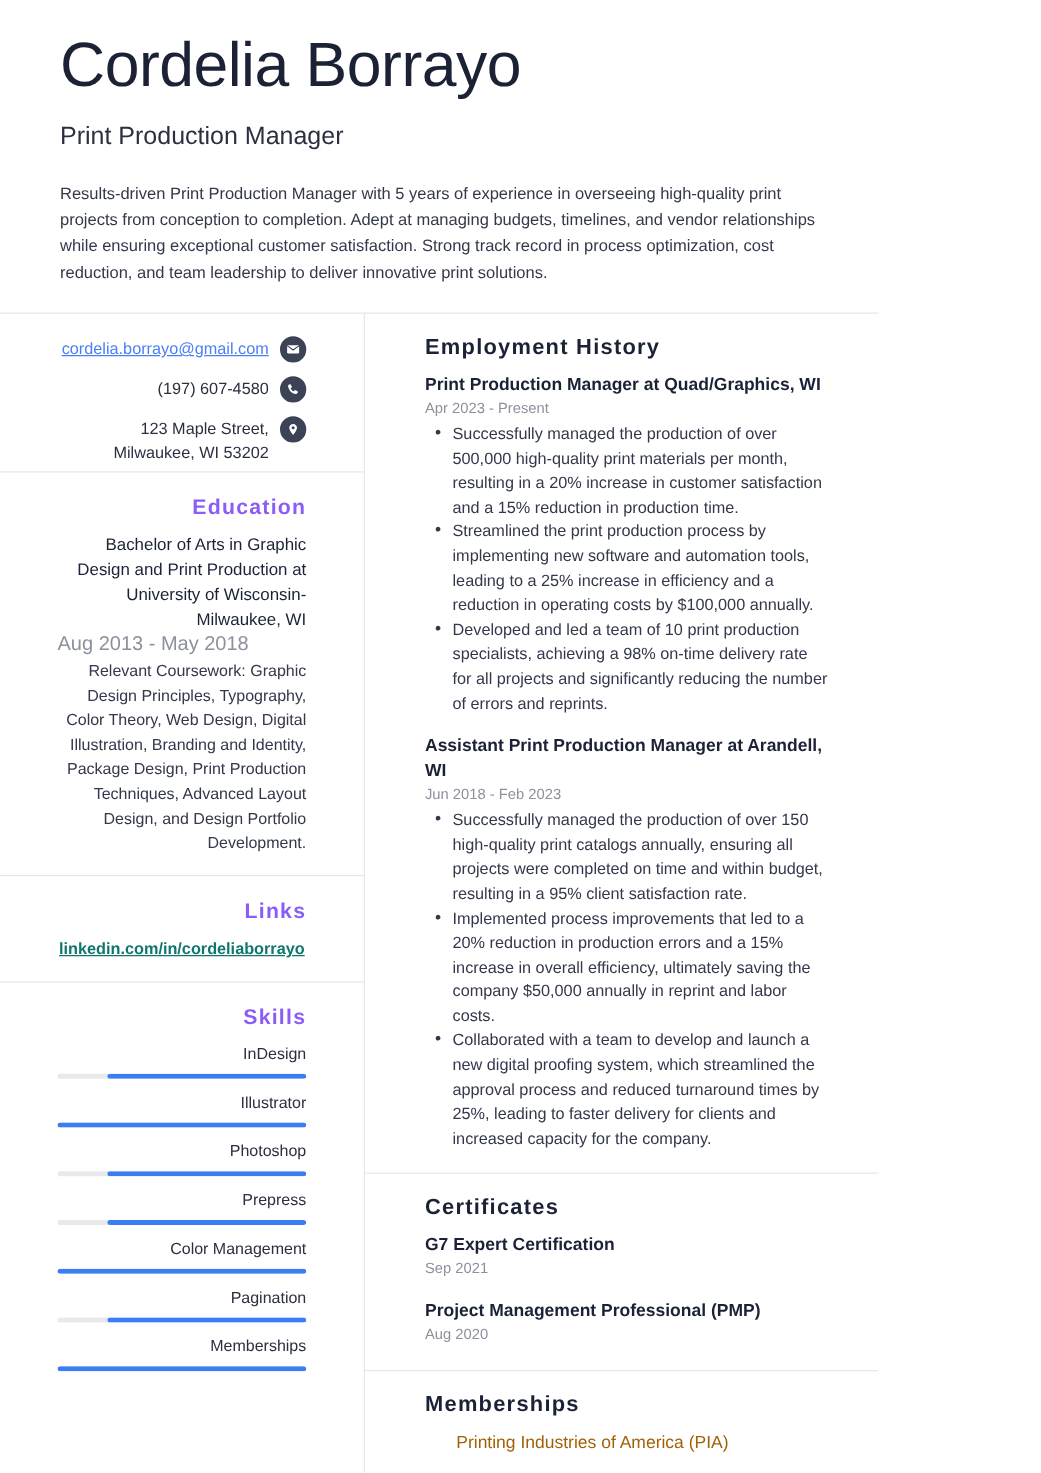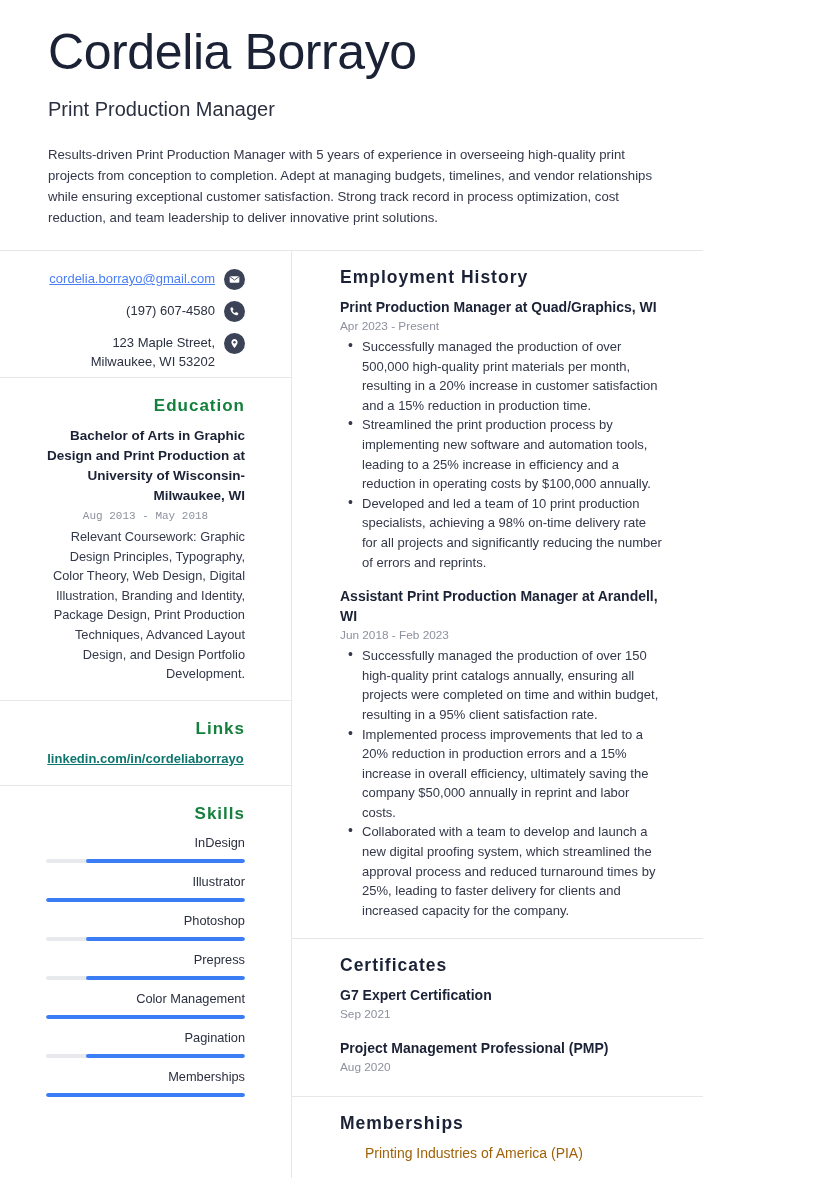--- a/index.html
+++ b/index.html
@@ -113,40 +113,39 @@
     display: flex;
     align-items: center;
     justify-content: center;
     margin-top: 0px;
   }
   .badge svg { display: block; }
 
   .sec-title-left {
     font-size: 17px;
     font-weight: 700;
-    color: #15803d;
+    color: #8b5cf6;
     text-align: right;
     letter-spacing: 1px;
     margin: 0 0 10px 0;
   }
   .edu-degree {
     font-size: 13.5px;
     line-height: 20px;
-    font-weight: 700;
+    font-weight: 400;
     color: #1b2236;
     text-align: right;
     margin: 0;
   }
   .edu-date {
-    font-size: 11px;
+    font-size: 16px;
     line-height: 18px;
     color: #8d919e;
-    text-align: center;
+    text-align: left;
     margin: 1px 0 2px 0;
-    font-family: Liberation Mono, monospace;
   }
   .edu-desc {
     font-size: 12.8px;
     line-height: 19.6px;
     color: #33384a;
     text-align: right;
     margin: 0;
   }
   .link-line {
     font-size: 13px;

